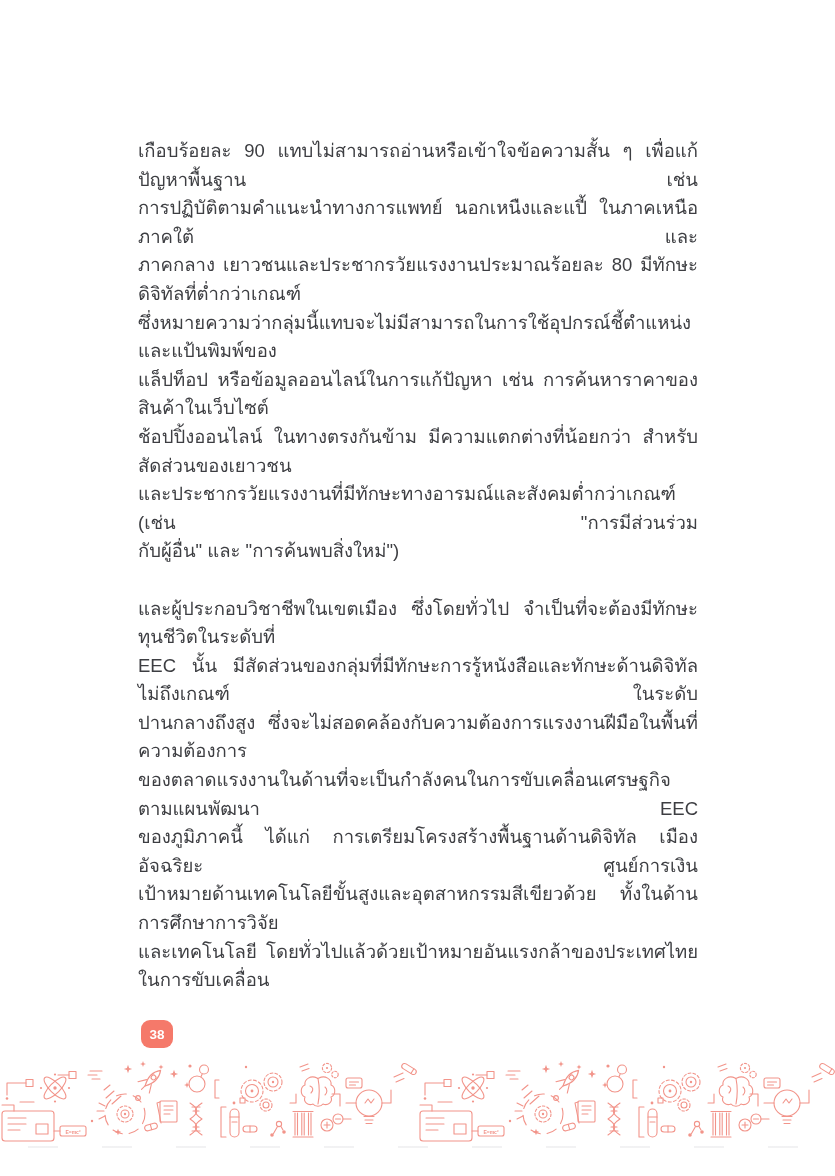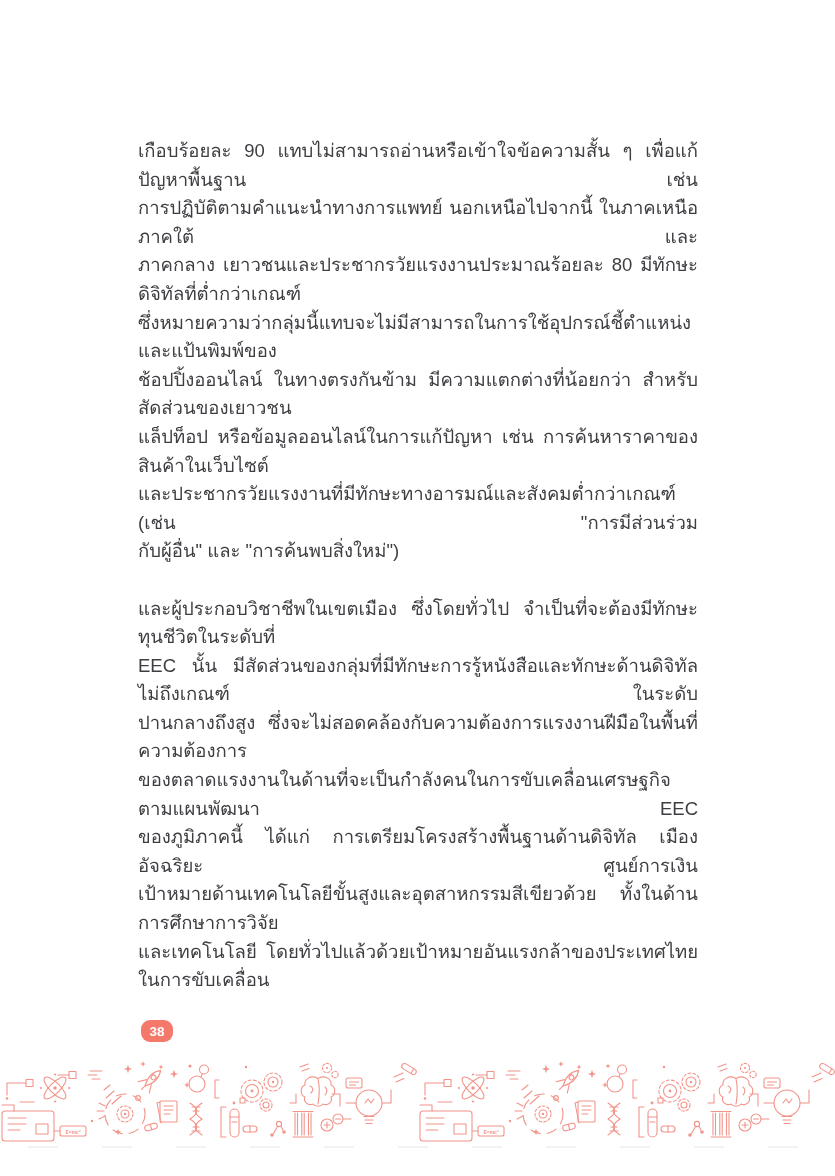--- a/index.html
+++ b/index.html
@@ -28,21 +28,21 @@
     color: var(--text);
   }
   .para + .para { margin-top: 28.6px; }
   .line { text-align: justify; text-align-last: justify; }
   .line.last { text-align-last: left; }
   .page-badge {
     position: absolute;
     left: 141px;
     top: 1020px;
     width: 32px;
-    height: 22px;
+    height: 28px;
     border-radius: 9px;
     background: var(--accent);
     color: #ffffff;
     font-size: 13.5px;
     font-weight: bold;
     display: flex;
     align-items: center;
     justify-content: center;
   }
   .doodle-band {
@@ -80,25 +80,25 @@
   }
 </style>
 </head>
 <body>
 
 <div class="page">
 
   <div class="text-block">
       <div class="para">
         <div class="line">เกือบร้อยละ 90 แทบไม่สามารถอ่านหรือเข้าใจข้อความสั้น ๆ เพื่อแก้ปัญหาพื้นฐาน เช่น</div>
-        <div class="line">การปฏิบัติตามคำแนะนำทางการแพทย์ นอกเหนือไปจากนี้ ในภาคเหนือ ภาคใต้ และ</div>
+        <div class="line">การปฏิบัติตามคำแนะนำทางการแพทย์ นอกเหนืงและแปี้ ในภาคเหนือ ภาคใต้ และ</div>
         <div class="line">ภาคกลาง เยาวชนและประชากรวัยแรงงานประมาณร้อยละ 80 มีทักษะดิจิทัลที่ต่ำกว่าเกณฑ์</div>
         <div class="line">ซึ่งหมายความว่ากลุ่มนี้แทบจะไม่มีสามารถในการใช้อุปกรณ์ชี้ตำแหน่งและแป้นพิมพ์ของ</div>
+        <div class="line">แล็ปท็อป หรือข้อมูลออนไลน์ในการแก้ปัญหา เช่น การค้นหาราคาของสินค้าในเว็บไซต์</div>
         <div class="line">ช้อปปิ้งออนไลน์ ในทางตรงกันข้าม มีความแตกต่างที่น้อยกว่า สำหรับสัดส่วนของเยาวชน</div>
-        <div class="line">แล็ปท็อป หรือข้อมูลออนไลน์ในการแก้ปัญหา เช่น การค้นหาราคาของสินค้าในเว็บไซต์</div>
         <div class="line">และประชากรวัยแรงงานที่มีทักษะทางอารมณ์และสังคมต่ำกว่าเกณฑ์ (เช่น "การมีส่วนร่วม</div>
         <div class="line last">กับผู้อื่น" และ "การค้นพบสิ่งใหม่")</div>
       </div>
       <div class="para">
         <div class="line">และผู้ประกอบวิชาชีพในเขตเมือง ซึ่งโดยทั่วไป จำเป็นที่จะต้องมีทักษะทุนชีวิตในระดับที่</div>
         <div class="line">EEC นั้น มีสัดส่วนของกลุ่มที่มีทักษะการรู้หนังสือและทักษะด้านดิจิทัลไม่ถึงเกณฑ์ ในระดับ</div>
         <div class="line">ปานกลางถึงสูง ซึ่งจะไม่สอดคล้องกับความต้องการแรงงานฝีมือในพื้นที่ ความต้องการ</div>
         <div class="line">ของตลาดแรงงานในด้านที่จะเป็นกำลังคนในการขับเคลื่อนเศรษฐกิจตามแผนพัฒนา EEC</div>
         <div class="line">ของภูมิภาคนี้ ได้แก่ การเตรียมโครงสร้างพื้นฐานด้านดิจิทัล เมืองอัจฉริยะ ศูนย์การเงิน</div>
         <div class="line">เป้าหมายด้านเทคโนโลยีขั้นสูงและอุตสาหกรรมสีเขียวด้วย ทั้งในด้านการศึกษาการวิจัย</div>

